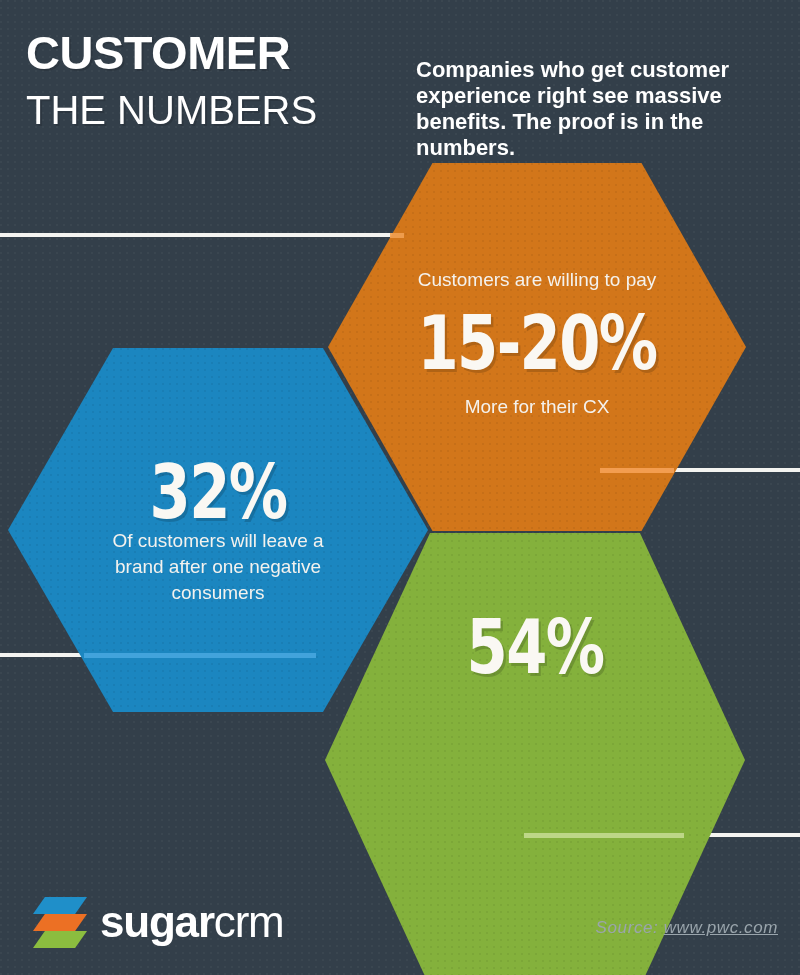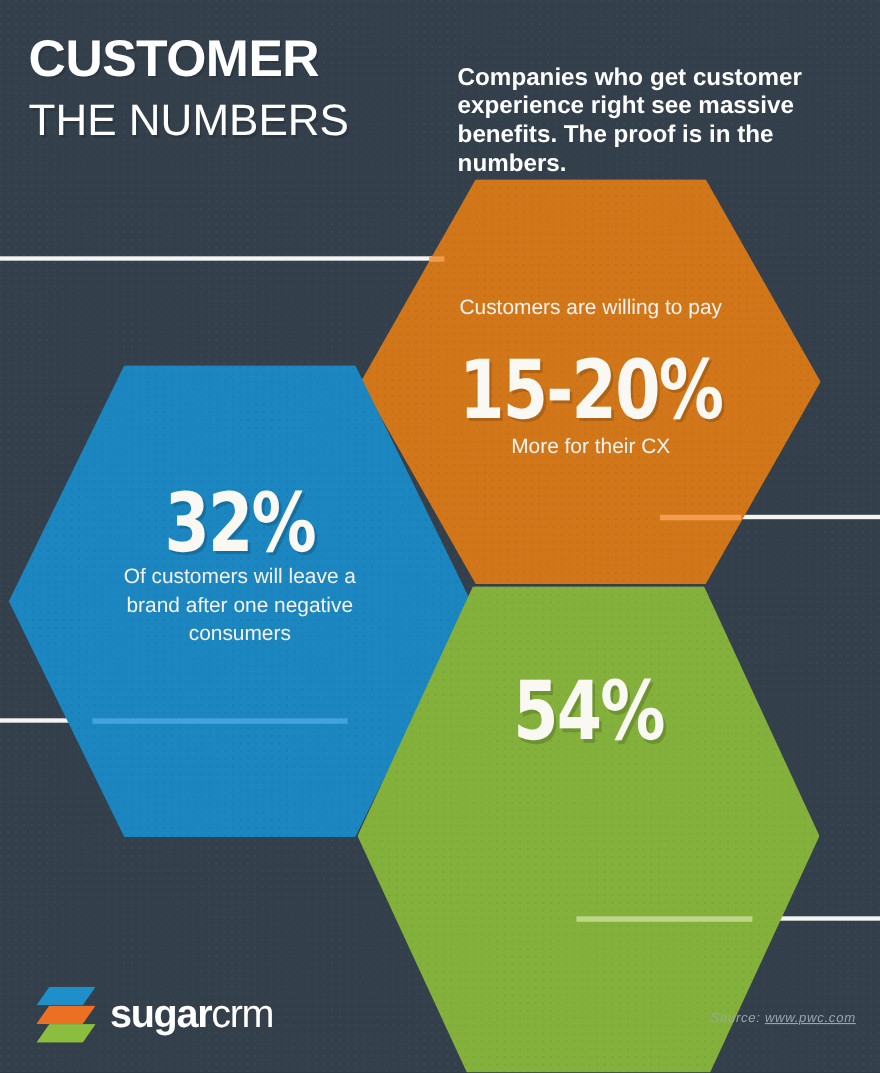--- a/index.html
+++ b/index.html
@@ -109,26 +109,26 @@
   .footer { position: absolute; left: 0; bottom: 0; width: 800px; height: 90px; }
   .logo { position: absolute; left: 33px; top: 12px; display: flex; align-items: center; }
   .logo-mark { position: relative; width: 54px; height: 50px; margin-right: 13px; }
   .layer {
     position: absolute; left: 0; width: 54px; height: 17px;
     clip-path: polygon(22% 0%, 100% 0%, 78% 100%, 0% 100%);
   }
   .layer-blue   { top: 0px;  background: #1f8fc9; }
   .layer-orange { top: 17px; background: #ec7024; }
   .layer-green  { top: 34px; background: #8bbd3f; }
-  .logo-text { font-size: 36px; line-height: 44px; letter-spacing: -1.2px; }
+  .logo-text { font-size: 44px; line-height: 44px; letter-spacing: -1.2px; }
   .logo-sugar { color: #ffffff; font-weight: bold; }
   .logo-crm { color: #ffffff; font-weight: normal; }
   .source {
     position: absolute; right: 22px; top: 33px;
-    color: #9aa5ac; font-size: 12px; font-style: italic;
+    color: #9aa5ac; font-size: 17px; font-style: italic;
     letter-spacing: 0.6px;
   }
   .source-url { text-decoration: underline; color: #9aa5ac; }
 </style>
 </head>
 <body>
 
 <div id="infographic">
 
   <div class="header">
@@ -141,31 +141,31 @@
 
   <div class="rule" style="left:0px; top:233px; width:400px;"></div>
   <div class="rule" style="left:660px; top:468px; width:140px;"></div>
   <div class="rule" style="left:0px; top:653px; width:90px;"></div>
   <div class="rule" style="left:640px; top:833px; width:160px;"></div>
 
   <div class="hex" style="left:328px; top:163px; width:418px; height:368px; background-color:#d2761a;">
     <div class="hex-inner" style="top:84px;margin-top:20px;">
       <div class="hex-label">Customers are willing to pay</div>
     </div>
-    <div class="hex-inner" style="top:140px;margin-top:12px;">
+    <div class="hex-inner" style="top:140px;">
       <div class="hex-number">15-20%</div>
     </div>
     <div class="hex-inner" style="top:231px;">
       <div class="hex-label">More for their CX</div>
     </div>
   </div>
   <div class="rule-accent" style="left:390px; top:233px; width:14px; background:#f0a050;"></div>
   <div class="rule-accent" style="left:600px; top:468px; width:74px; background:#f5a155;"></div>
 
-  <div class="hex" style="left:8px; top:332px; width:420px; height:429px; background-color:#1b86c0;">
+  <div class="hex" style="left:8px; top:348px; width:420px; height:364px; background-color:#1b86c0;">
     <div class="hex-inner" style="top:104px;">
       <div class="hex-number">32%</div>
     </div>
     <div class="hex-inner" style="top:180px; padding:0 96px;">
       <div class="hex-label">Of customers will leave a brand after one negative consumers</div>
     </div>
   </div>
   <div class="rule-accent" style="left:84px; top:653px; width:232px; background:#45a6de;"></div>
 
   <div class="hex" style="left:325px; top:533px; width:420px; height:454px; background-color:#84b13c;">

